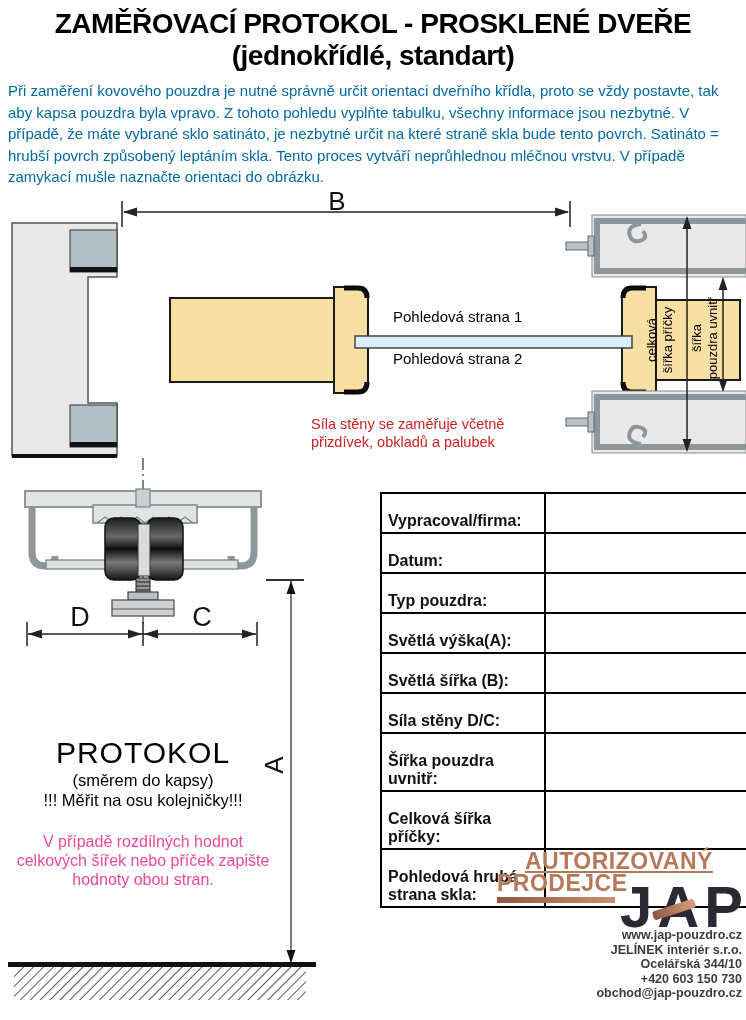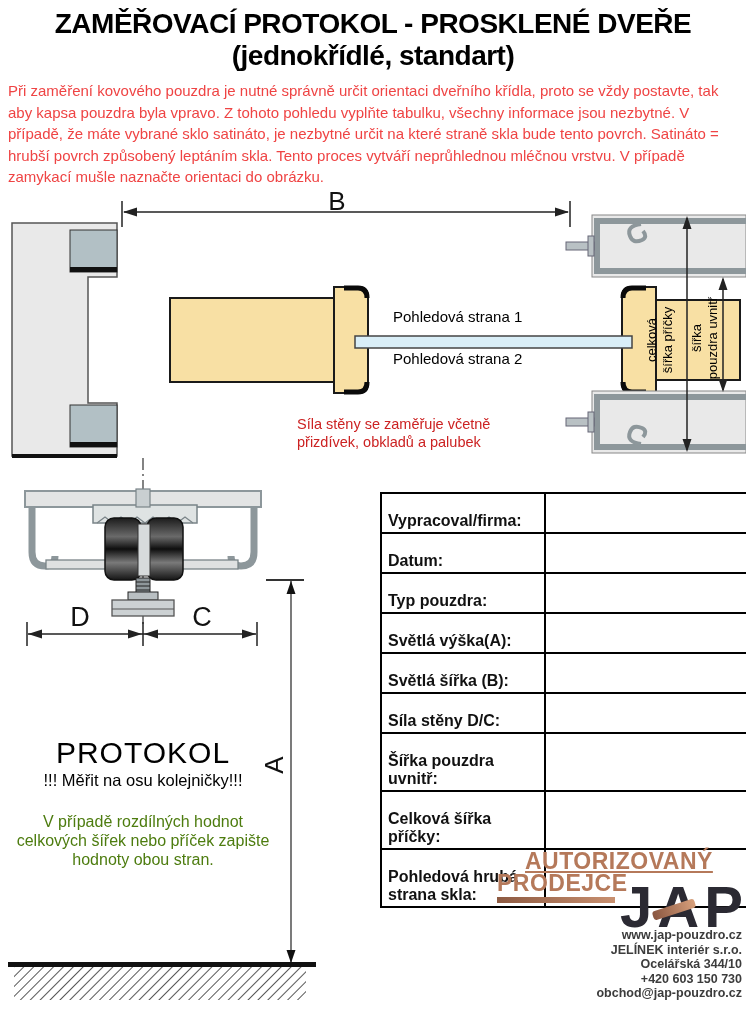--- a/index.html
+++ b/index.html
@@ -1,27 +1,27 @@
 <!DOCTYPE html>
 <html><head>
 <meta charset="utf-8">
 <style>
   html,body{margin:0;padding:0;background:#fff;}
   #page{position:relative;width:746px;height:1020px;background:#fff;overflow:hidden;
         font-family:"Liberation Sans",sans-serif;color:#111;}
   .abs{position:absolute;}
   .title-line{width:746px;text-align:center;font-weight:bold;font-size:28px;line-height:32px;letter-spacing:-0.5px;color:#000;}
-  .intro{left:8px;top:80px;width:734px;font-size:15px;line-height:21.6px;color:#ef4444;}
+  .intro{left:8px;top:80px;width:734px;font-size:15px;line-height:21.6px;color:#0369a1;}
   .dimlabel{font-size:26px;color:#111;text-align:center;}
   .sidelabel{font-size:15px;color:#000;}
   .rednote{color:#cc2222;font-size:14.5px;line-height:17.5px;white-space:pre-line;}
   .vlabel{transform:rotate(-90deg);font-size:13px;line-height:16px;text-align:center;color:#000;width:150px;height:34px;}
   .bok-head{font-size:30px;letter-spacing:1px;text-align:center;color:#000;}
   .bok-sub{font-size:16.5px;text-align:center;color:#000;line-height:20px;}
-  .bok-note{font-size:16px;text-align:center;color:#4d7c0f;line-height:19px;white-space:pre-line;margin-top:22px;}
+  .bok-note{font-size:16px;text-align:center;color:#ec4899;line-height:19px;white-space:pre-line;margin-top:22px;}
   table.form{border-collapse:collapse;table-layout:fixed;width:360px;}
   table.form td{border:2px solid #000;vertical-align:middle;}
   td.lbl{width:152px;font-weight:bold;font-size:16px;line-height:18px;padding:18px 4px 2px 6px;}
   td.val{width:204px;background:#fff;}
   tr.frow{height:38.4px;}
   .copper{color:#b5795a;font-weight:bold;font-size:23px;letter-spacing:0.5px;line-height:22px;}
   .copper-bar{background:linear-gradient(90deg,#8d5a42,#c89070);height:6px;width:118px;}
   .brand{font-weight:bold;font-size:58px;letter-spacing:5px;line-height:1;color:#2b2a33;}
   .swoosh{width:44px;height:9px;border-radius:3px;background:linear-gradient(90deg,#8a5640,#d7a07c);
           transform:rotate(-18deg);}
@@ -154,33 +154,34 @@
 
     <g>
       <rect x="8" y="962" width="308" height="5" fill="#111"></rect>
       <rect x="14" y="967" width="292" height="33" fill="url(#hatch)"></rect>
     </g>
   </svg>
 
   <div class="abs dimlabel" style="left:317px;top:186px;width:40px;">B</div>
   <div class="abs sidelabel" style="left:393px;top:308px;">Pohledová strana 1</div>
   <div class="abs sidelabel" style="left:393px;top:350px;">Pohledová strana 2</div>
-  <div class="abs rednote" style="left:297px;top:416px;">Síla stěny se zaměřuje včetně
+  <div class="abs rednote" style="left:311px;top:416px;">Síla stěny se zaměřuje včetně
 přizdívek, obkladů a palubek</div>
   <div class="abs vlabel" style="left:586px;top:323px;white-space:pre-line;">celková
 šířka příčky</div>
   <div class="abs vlabel" style="left:631px;top:321px;white-space:pre-line;">šířka
 pouzdra uvnitř</div>
 
   <div class="abs dimlabel" style="left:58px;top:602px;width:44px;font-size:27px;">D</div>
   <div class="abs dimlabel" style="left:180px;top:602px;width:44px;font-size:27px;">C</div>
   <div class="abs dimlabel" style="left:258px;top:748px;width:36px;height:34px;font-size:26px;transform:rotate(-90deg);">A</div>
 
   <div class="abs" style="left:10px;top:736px;width:266px;">
     <div class="bok-head">PROTOKOL</div>
+    <div class="bok-sub">(směrem do kapsy)</div>
     <div class="bok-sub">!!! Měřit na osu kolejničky!!!</div>
     <div class="bok-note">V případě rozdílných hodnot
 celkových šířek nebo příček zapište
 hodnoty obou stran.</div>
   </div>
 
   <table class="form abs" style="left:380px;top:492px;">
     <tbody>
       <tr class="frow">
         <td class="lbl">Vypracoval/firma:</td>

